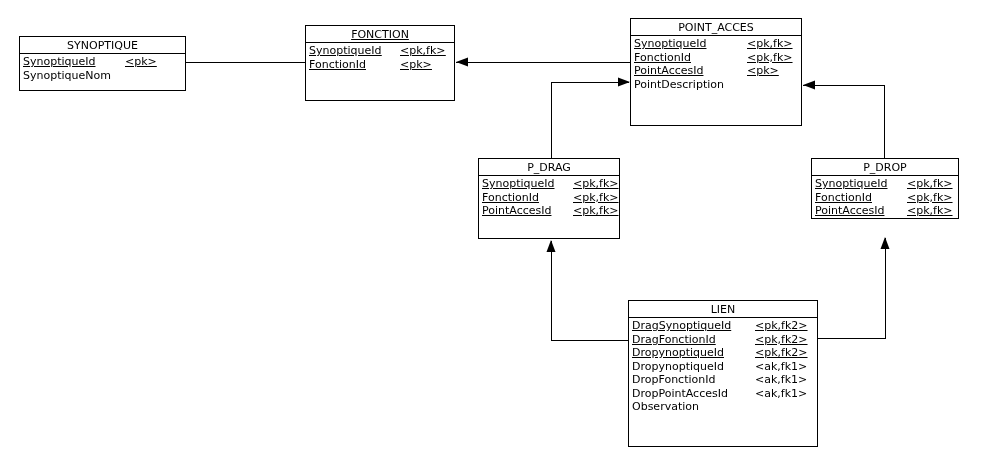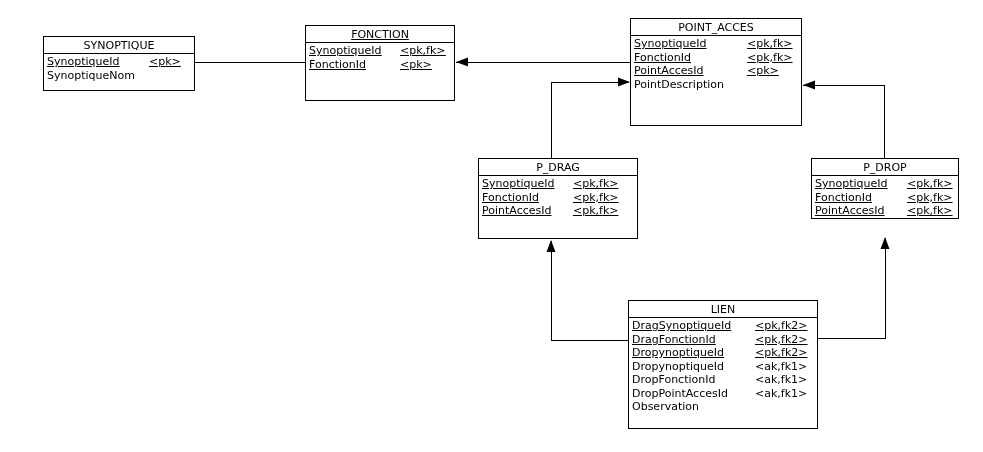--- a/index.html
+++ b/index.html
@@ -50,26 +50,26 @@
     display: flex;
     height: 13.5px;
     line-height: 13.5px;
     padding-left: 3px;
     white-space: nowrap;
   }
   .cname { flex: 0 0 auto; width: var(--ncol); overflow: hidden; }
   .ctag  { flex: 0 0 auto; }
   .u { text-decoration: underline; }
 
-  .t-synoptique  { left: 19px;  top: 36px;  width: 152px; height: 55px; margin-left: 24px;  --ncol: 102px; }
+  .t-synoptique  { left: 19px;  top: 36px;  width: 167px; height: 55px;  --ncol: 102px; }
   .t-fonction    { left: 305px; top: 25px;  width: 150px; height: 76px; text-decoration: underline;  --ncol: 91px; }
   .t-point_acces { left: 630px; top: 18px;  width: 172px; height: 108px;  --ncol: 113px; }
-  .t-p_drag      { left: 478px; top: 158px; width: 160px; height: 81px;  --ncol: 91px; }
+  .t-p_drag      { left: 478px; top: 158px; width: 142px; height: 81px;  --ncol: 91px; }
   .t-p_drop      { left: 811px; top: 158px; width: 148px; height: 61px;  --ncol: 92px; }
-  .t-lien        { left: 628px; top: 300px; width: 190px; height: 129px; --ncol: 123px; }
+  .t-lien        { left: 628px; top: 300px; width: 190px; height: 147px; --ncol: 123px; }
 </style>
 </head>
 <body>
 
 <div class="canvas">
 
   <svg class="connectors" viewBox="0 0 983 452" xmlns="http://www.w3.org/2000/svg">
     <g>
       <polyline points="305,62 172,62"></polyline>
       <polygon points="172,62 184,57.5 184,66.5"></polygon>

